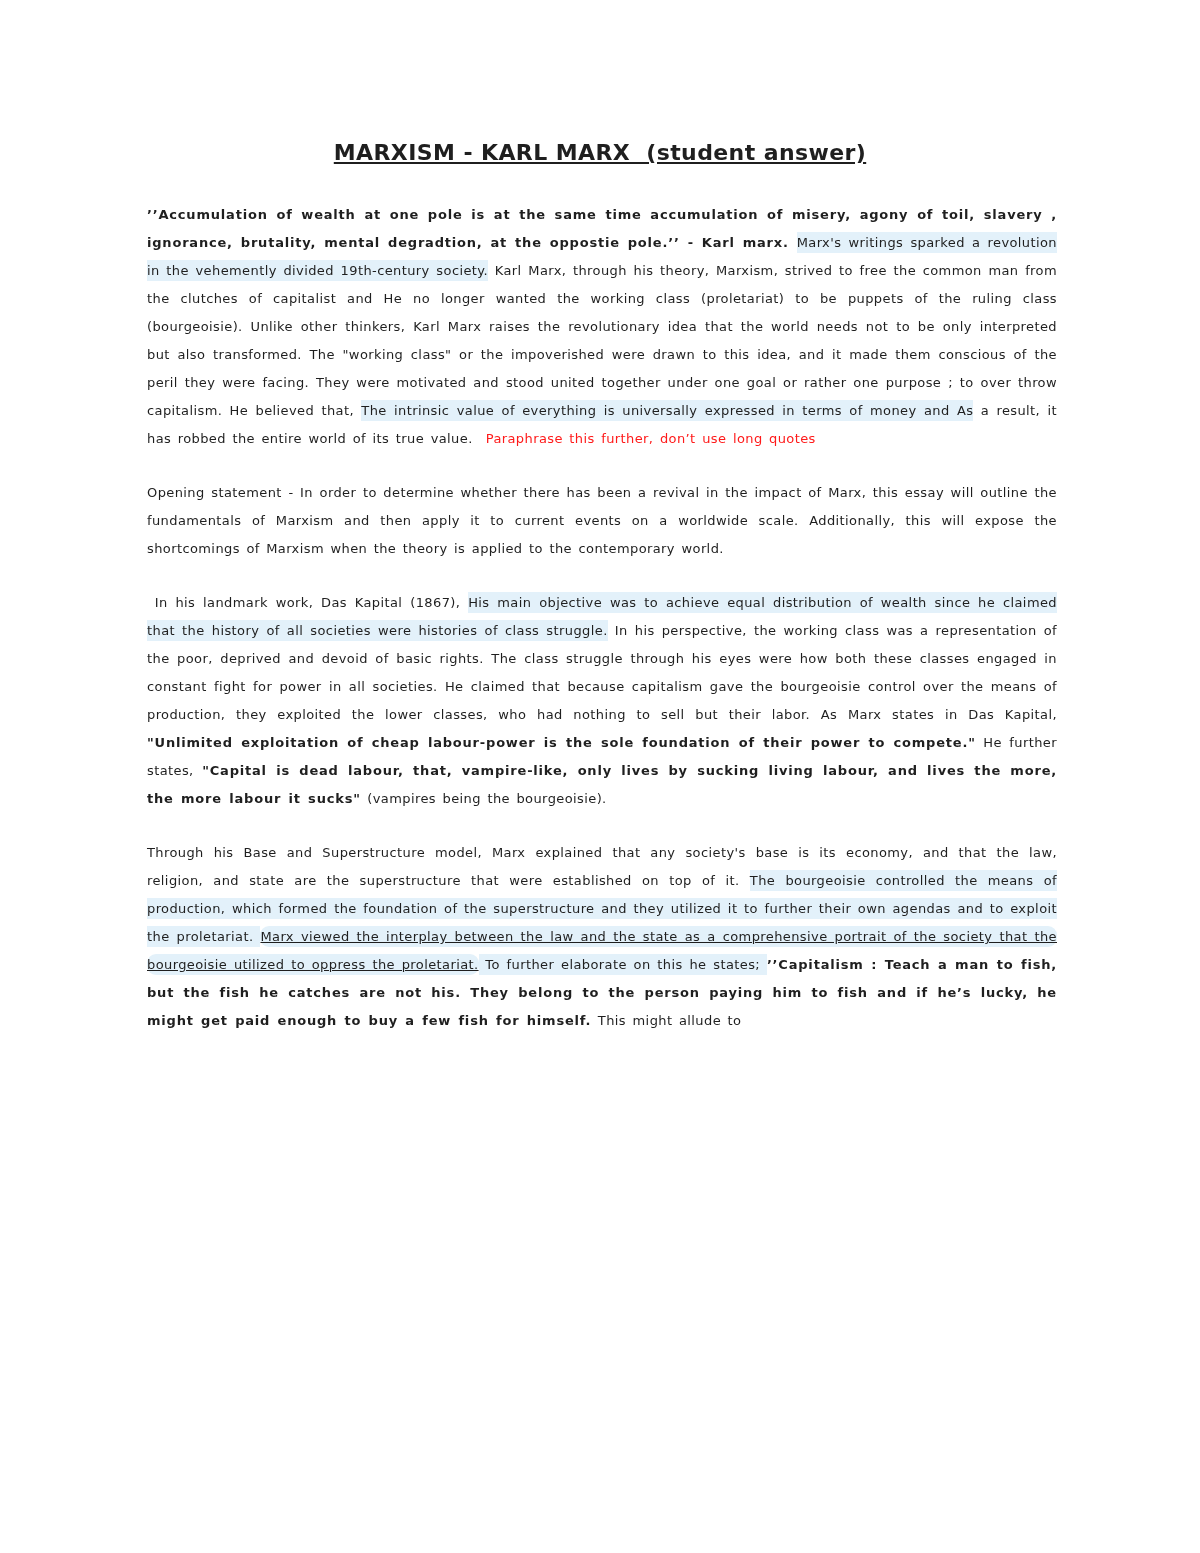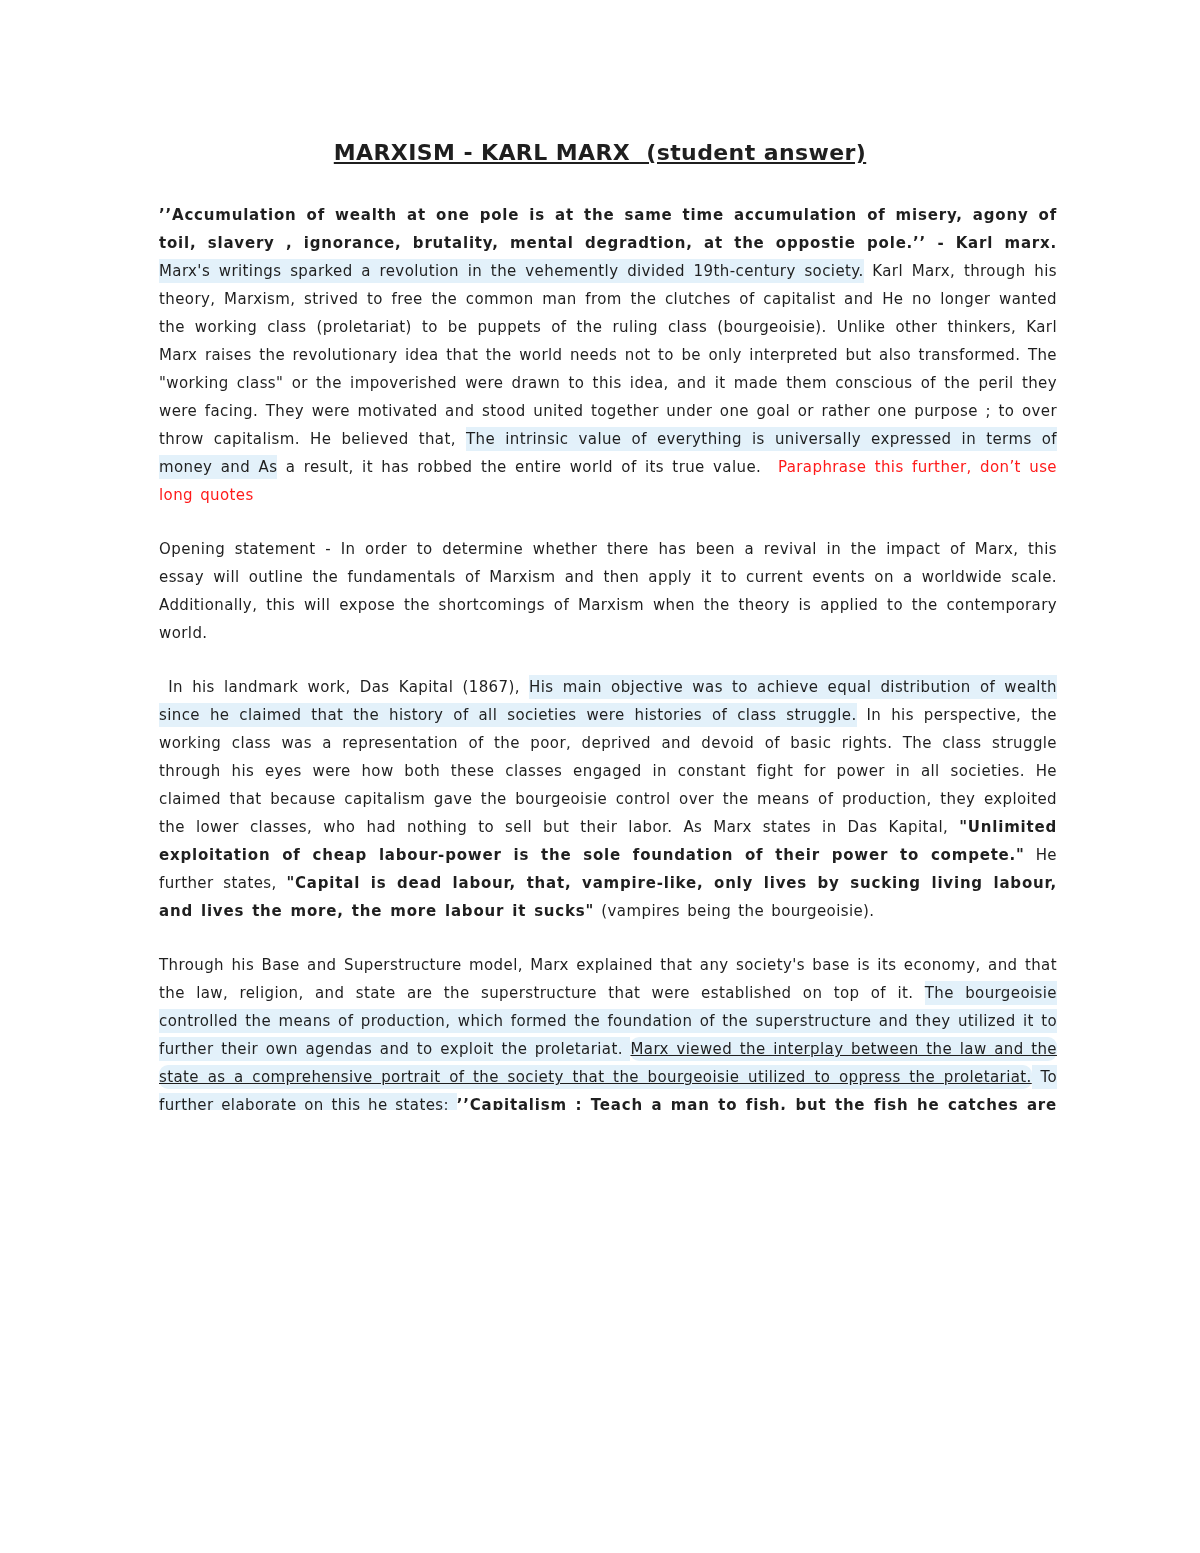--- a/index.html
+++ b/index.html
@@ -22,24 +22,24 @@
   .doc-title {
     font-size: 22px;
     font-weight: bold;
     text-decoration: underline;
     text-align: center;
     margin: 0 0 36px 0;
     letter-spacing: 0.4px;
     white-space: pre-wrap;
   }
   .para {
-    font-size: 15px;
+    font-size: 13px;
     line-height: 28px;
     text-align: justify;
-    margin: 0 0 26px 16px;
+    margin: 0 0 26px 4px;
     letter-spacing: 0.4px;
     word-spacing: 2px;
   }
   .run { }
   .run.bold {
     font-weight: bold;
     letter-spacing: 0.8px;
   }
   .run.highlight {
     background: var(--highlight-blue, #e3f1fa);

